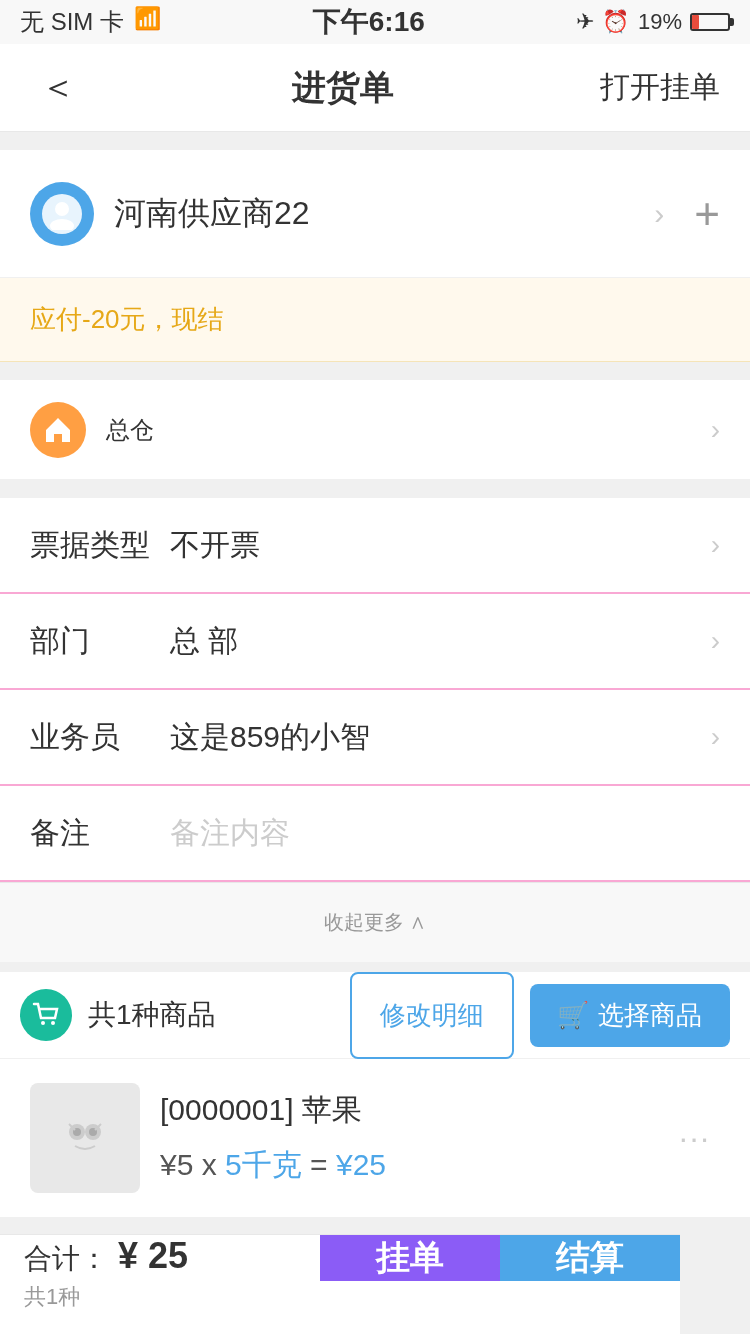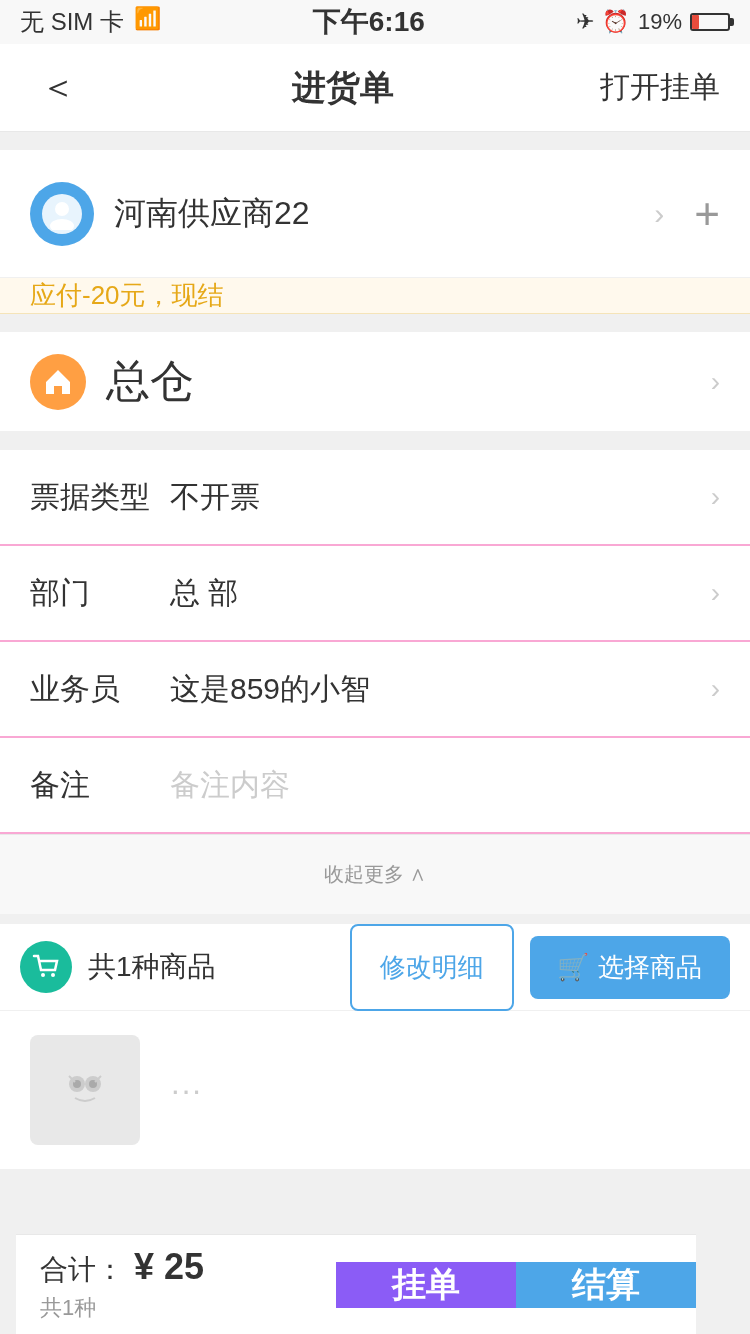--- a/index.html
+++ b/index.html
@@ -132,21 +132,21 @@
     .plus-btn {
       font-size: 44px;
       color: #999;
       cursor: pointer;
       line-height: 1;
     }
 
     
     .warning-bar {
       background: #fff9ed;
-      padding: 0 30px;
+      padding: 24px 30px;
       font-size: 26px;
       color: #e6a817;
       border-bottom: 1px solid #f5e4b8;
     }
 
     
     .warehouse-section {
       background: white;
       display: flex;
       align-items: center;
@@ -160,21 +160,21 @@
       border-radius: 50%;
       background: #ff9f43;
       display: flex;
       align-items: center;
       justify-content: center;
       margin-right: 20px;
       font-size: 28px;
     }
     .warehouse-name {
       flex: 1;
-      font-size: 44px;
+      font-size: 24px;
       color: #333;
     }
 
     
     .form-section {
       background: white;
     }
     .form-row {
       display: flex;
       align-items: center;
@@ -307,25 +307,25 @@
       color: #ccc;
       font-size: 32px;
       cursor: pointer;
       padding: 10px;
     }
 
     
     .bottom-bar {
       position: fixed;
       bottom: 0;
-      left: 16px;
+      left: 0;
       width: 680px;
       height: 100px;
       display: flex;
-      align-items: center;
+      align-items: flex-start;
       background: white;
       border-top: 1px solid #e8e8e8;
     }
     .total-section {
       flex: 1;
       display: flex;
       flex-direction: column;
       justify-content: center;
       padding: 0 24px;
     }
@@ -491,20 +491,33 @@
         <circle cx="22" cy="28" r="8" fill="#ccc"></circle>
         <circle cx="38" cy="28" r="8" fill="#ccc"></circle>
         <circle cx="22" cy="28" r="4" fill="#aaa"></circle>
         <circle cx="38" cy="28" r="4" fill="#aaa"></circle>
         <path d="M20 42 Q30 48 40 42" stroke="#ccc" stroke-width="2" fill="none"></path>
         <path d="M14 20 L20 26" stroke="#ccc" stroke-width="2"></path>
         <path d="M46 20 L40 26" stroke="#ccc" stroke-width="2"></path>
       </svg>
     </span>
   </div>
+  <div class="product-info">
+    <div class="product-name">
+      <span>[0000001]</span>
+      <span>苹果</span>
+    </div>
+    <div class="product-price">
+      <span>¥5</span>
+      <span> x </span>
+      <span class="highlight">5千克</span>
+      <span> = </span>
+      <span class="highlight">¥25</span>
+    </div>
+  </div>
   <span class="product-more">···</span>
 </div>
 
 <div style="height: 100px;"></div>
 
 <div class="bottom-bar">
   <div class="total-section">
     <div class="total-label-row">
       <span class="total-label">合计：</span>
       <span class="total-amount">¥ 25</span>

